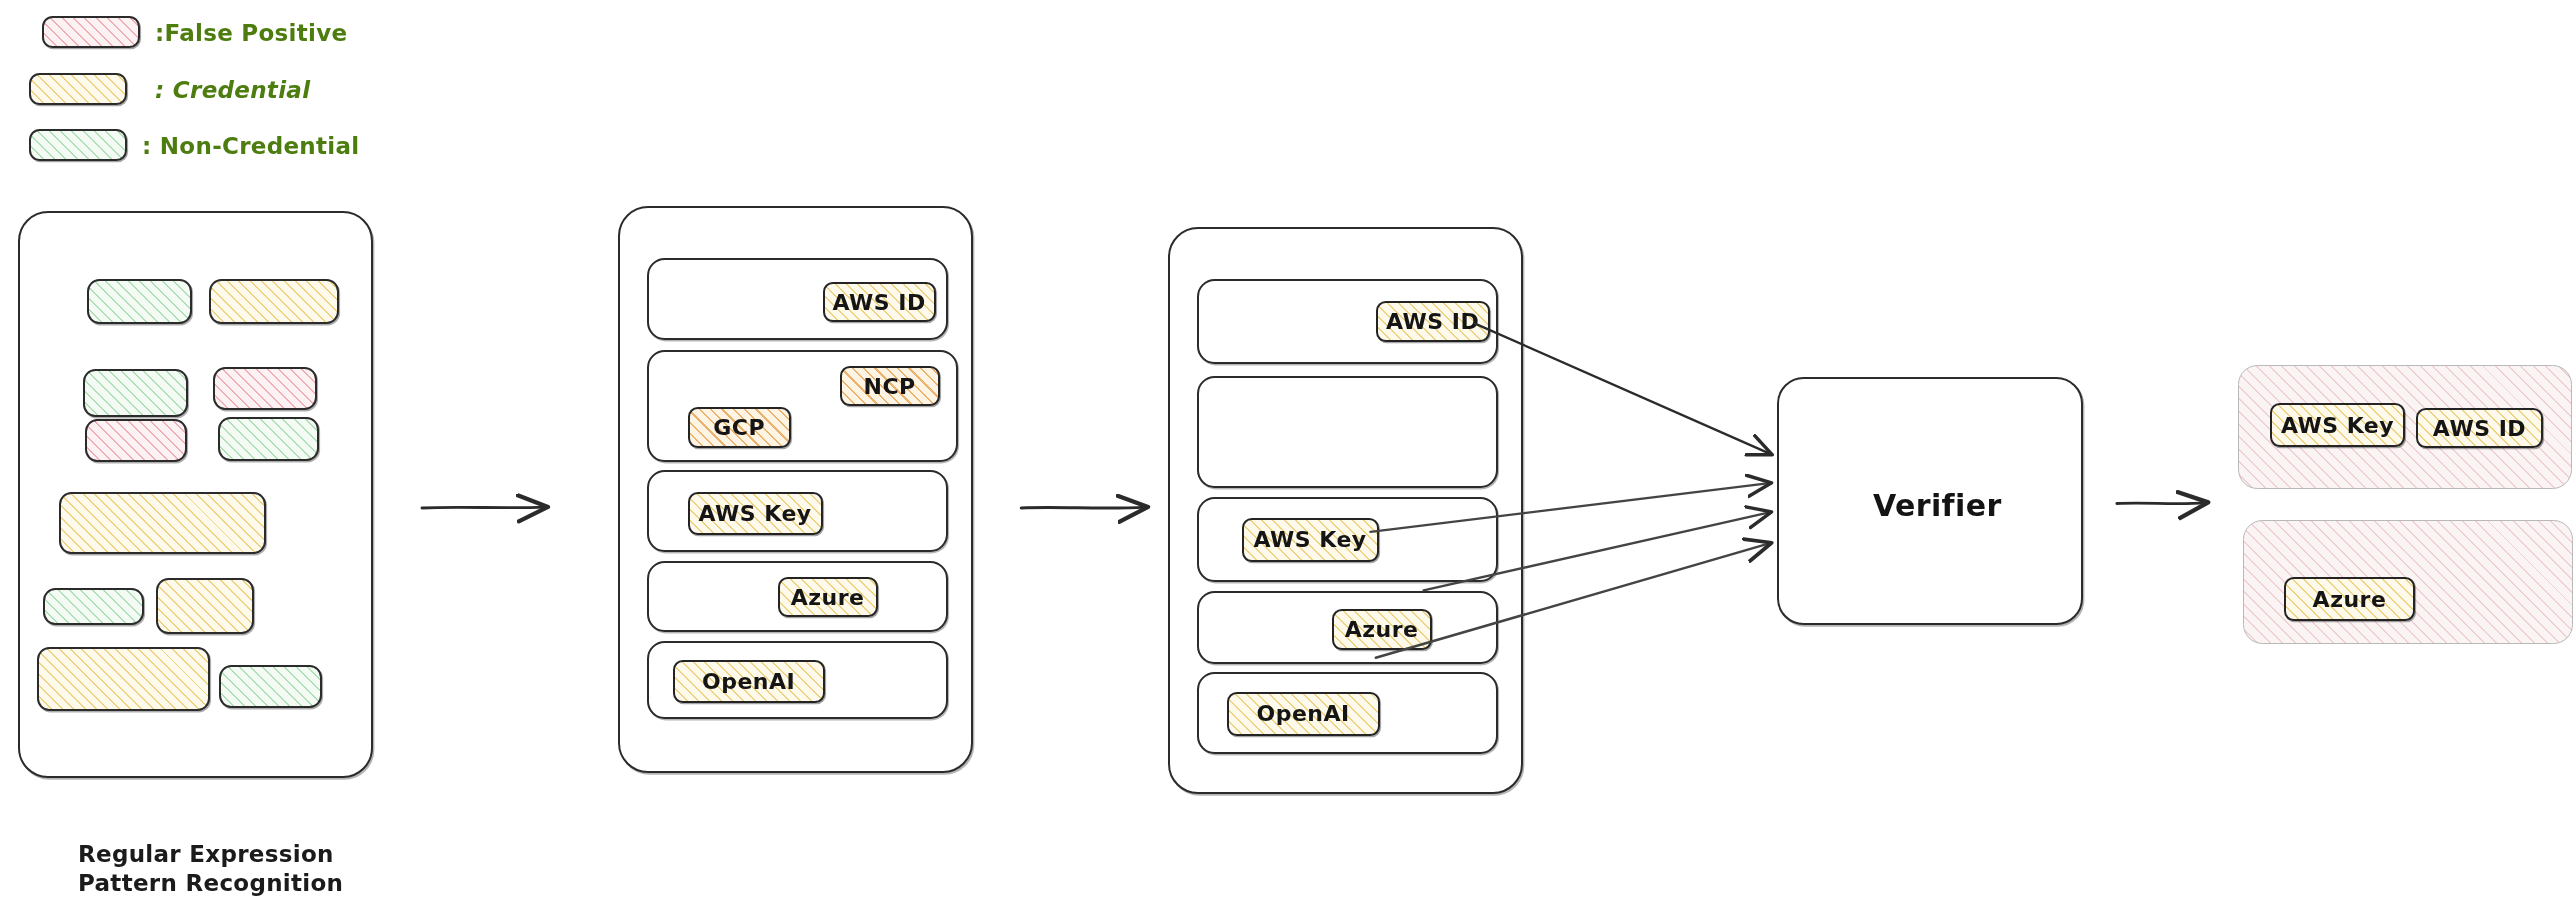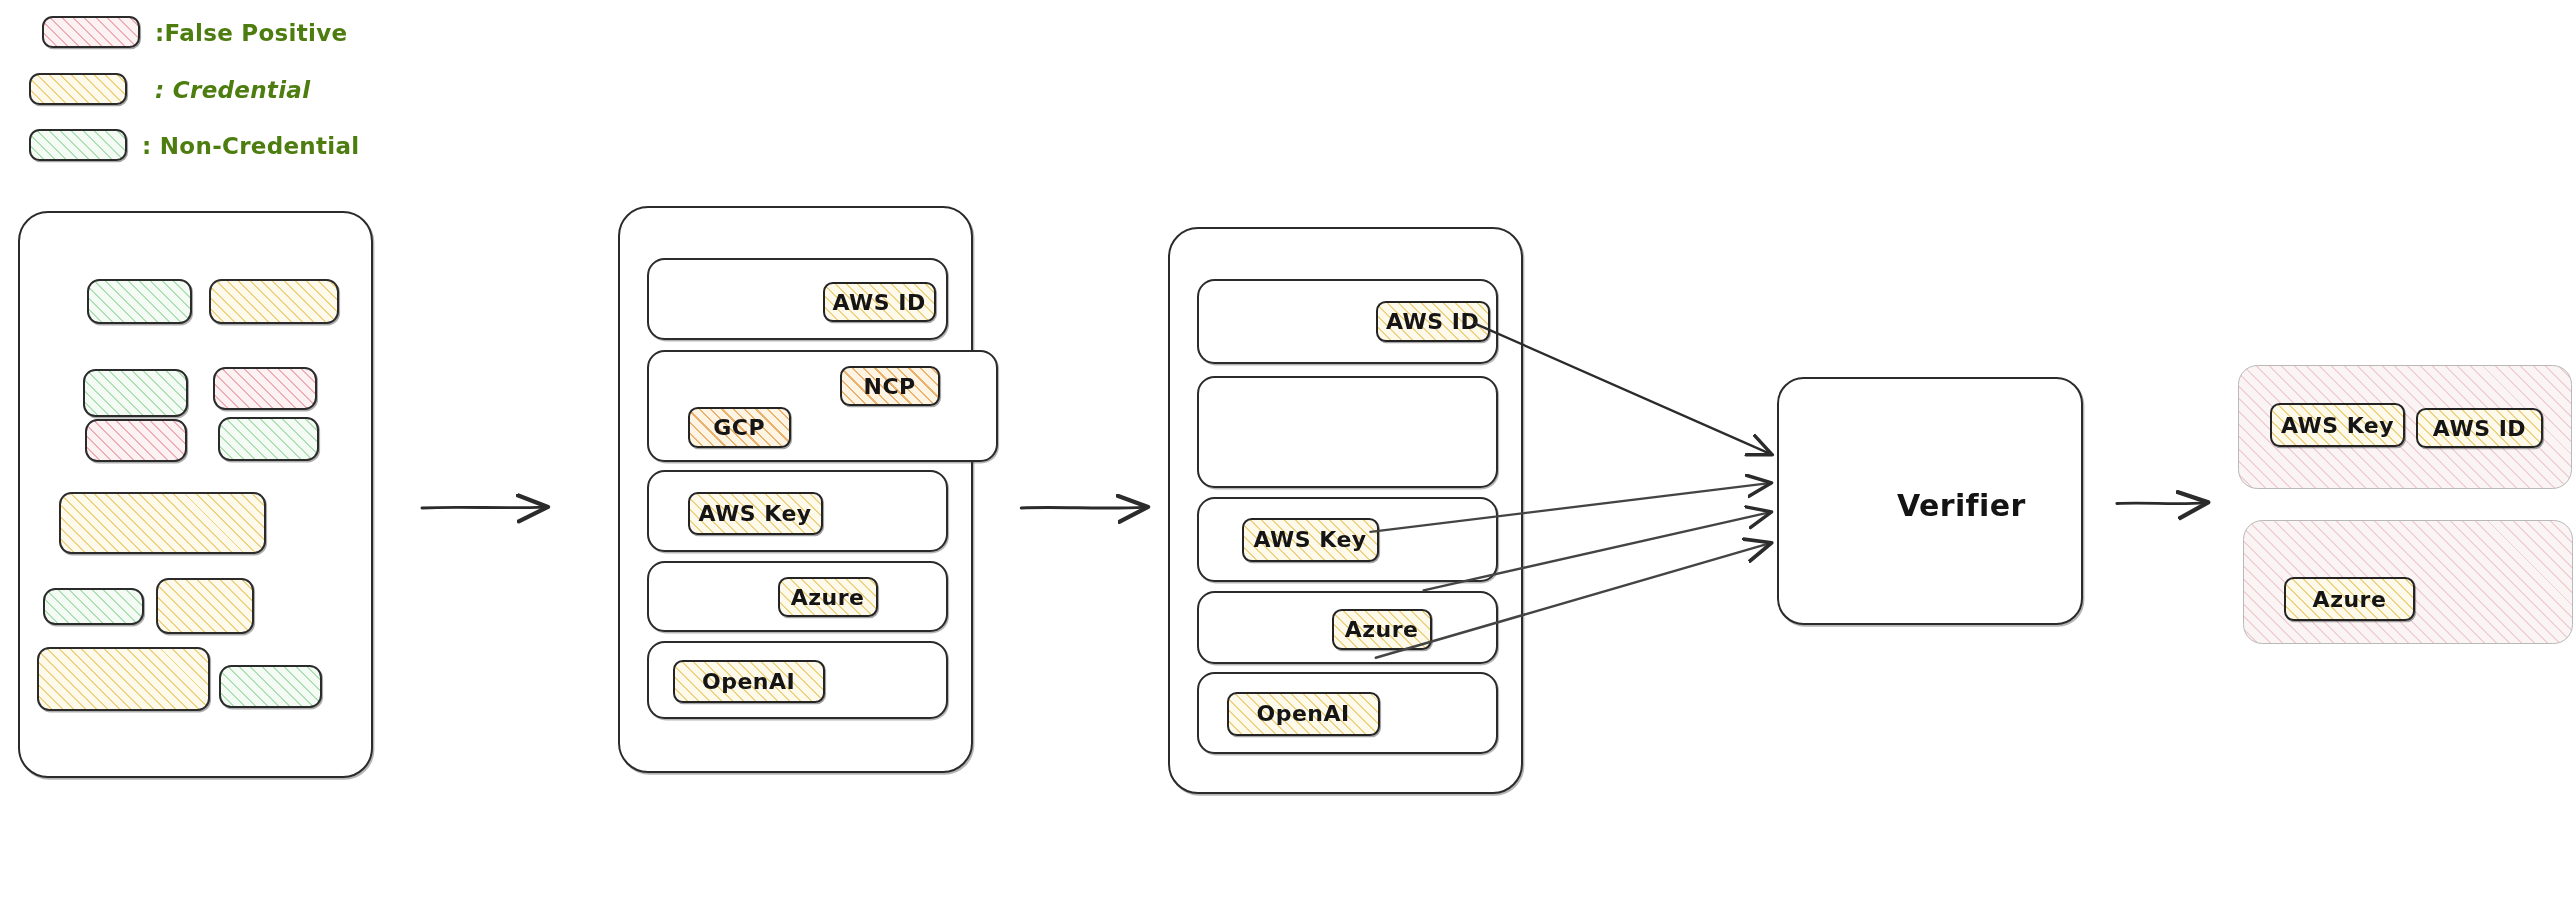--- a/index.html
+++ b/index.html
@@ -130,28 +130,30 @@
     <div class="sk hatch-green" style="left:63px;top:156px;width:105px;height:48px;"></div>
     <div class="sk hatch-red" style="left:193px;top:154px;width:104px;height:43px;"></div>
     <div class="sk hatch-red" style="left:65px;top:206px;width:102px;height:43px;"></div>
     <div class="sk hatch-green" style="left:198px;top:204px;width:101px;height:44px;"></div>
     <div class="sk hatch-yellow" style="left:39px;top:279px;width:207px;height:62px;"></div>
     <div class="sk hatch-green" style="left:23px;top:375px;width:101px;height:37px;"></div>
     <div class="sk hatch-yellow" style="left:136px;top:365px;width:98px;height:56px;"></div>
     <div class="sk hatch-yellow" style="left:17.7px;top:434px;width:173px;height:64px;"></div>
     <div class="sk hatch-green" style="left:199px;top:452px;width:103px;height:43px;"></div>
   </div>
+  <div class="caption" style="left:78px;top:840px;">Regular Expression
+Pattern Recognition</div>
 
   <div class="panel" style="left:618px;top:206px;width:355px;height:567px;">
 
     <div class="row" style="left:26.6px;top:50px;width:301px;height:82px;">
       <div class="chip hatch-yellow" style="left:174px;top:22px;width:113px;height:40px;">AWS ID</div>
     </div>
 
-    <div class="row" style="left:26.6px;top:142px;width:351px;height:112px;">
+    <div class="row" style="left:26.6px;top:142px;width:311px;height:112px;">
       <div class="chip hatch-orange" style="left:191px;top:14px;width:100px;height:40px;">NCP</div>
       <div class="chip hatch-orange" style="left:39px;top:55px;width:103px;height:41px;">GCP</div>
     </div>
 
     <div class="row" style="left:26.6px;top:262px;width:301px;height:82px;">
       <div class="chip hatch-yellow" style="left:39px;top:19.5px;width:135px;height:43px;">AWS Key</div>
     </div>
 
     <div class="row" style="left:26.6px;top:353px;width:301px;height:71px;">
       <div class="chip hatch-yellow" style="left:129px;top:14px;width:100px;height:40px;">Azure</div>
@@ -178,21 +180,21 @@
       <div class="chip hatch-yellow" style="left:133px;top:16px;width:100px;height:41px;">Azure</div>
     </div>
 
     <div class="row" style="left:26.6px;top:443px;width:301px;height:82px;">
       <div class="chip hatch-yellow" style="left:28px;top:17.7px;width:153px;height:44px;">OpenAI</div>
     </div>
   </div>
 
   <div class="panel hatch-green" style="left:1777px;top:377px;width:306px;height:248px;border-radius:26.6px;">
   </div>
-  <div class="verifier-label" style="left:1873px;top:488px;margin-left:24px;">Verifier</div>
+  <div class="verifier-label" style="left:1873px;top:488px;">Verifier</div>
 
   <div class="sk-soft hatch-pink-soft" style="left:2238px;top:365px;width:334px;height:124px;">
     <div class="chip hatch-yellow" style="left:31px;top:37px;width:135px;height:44px;">AWS Key</div>
     <div class="chip hatch-yellow" style="left:177px;top:42px;width:127px;height:40px;">AWS ID</div>
   </div>
 
   <div class="sk-soft hatch-pink-soft" style="left:2243px;top:520px;width:330px;height:124px;">
     <div class="chip hatch-yellow" style="left:40px;top:56px;width:131px;height:44px;">Azure</div>
   </div>
 

